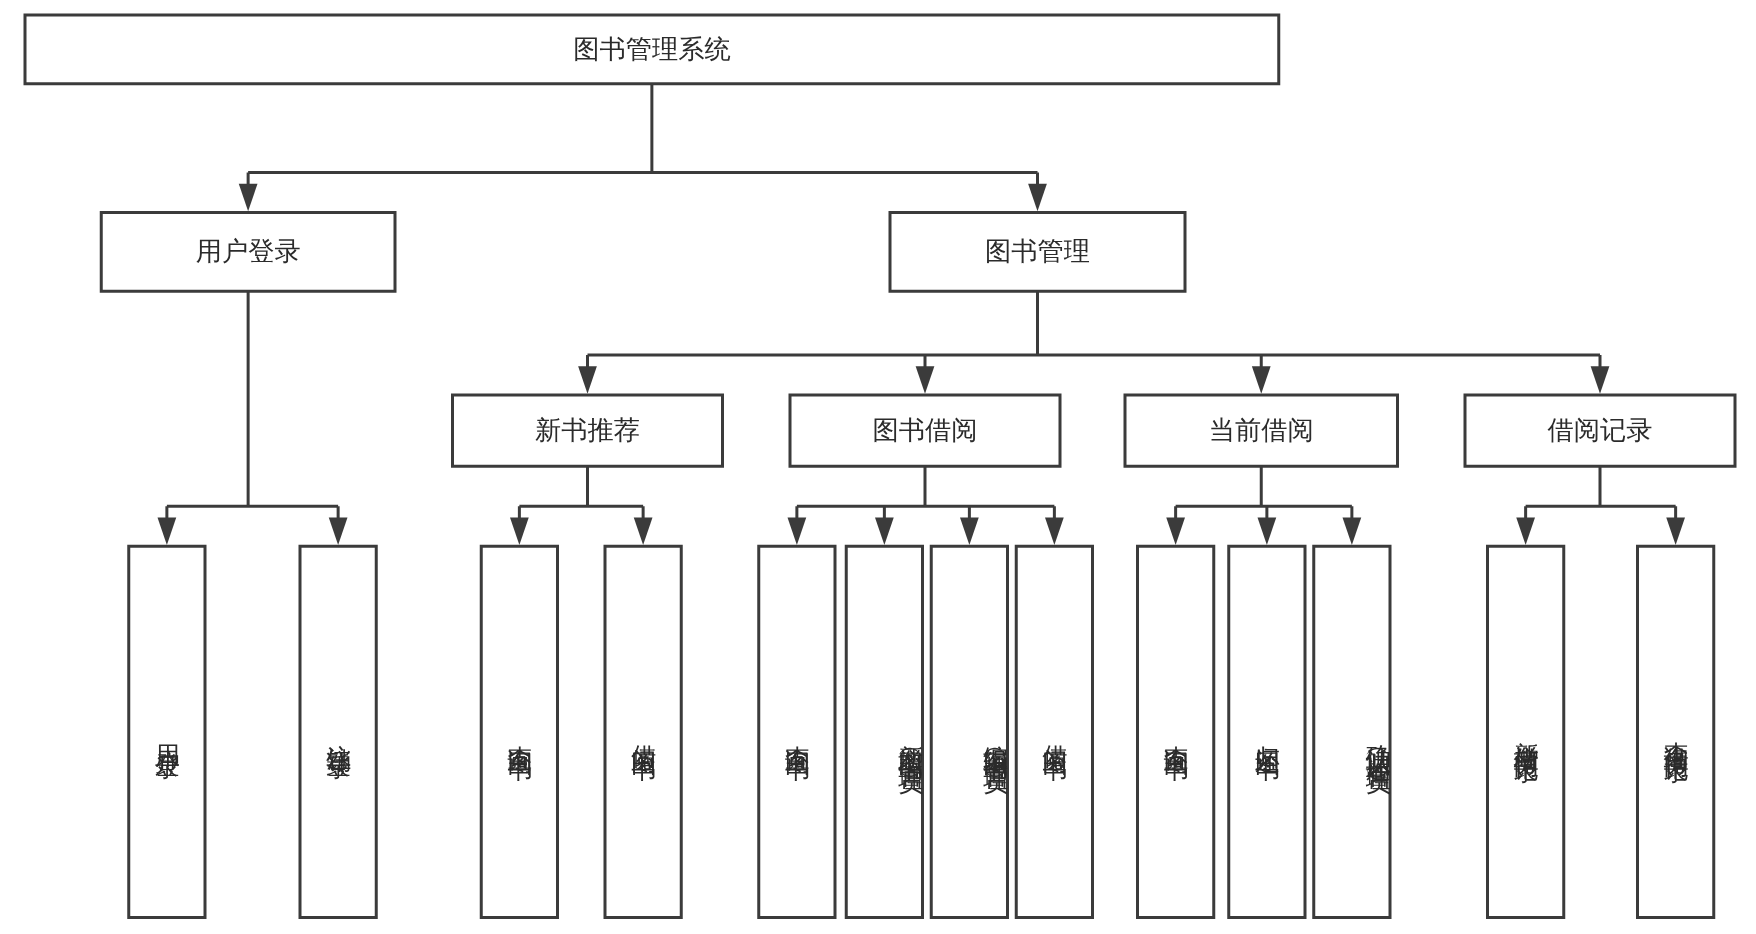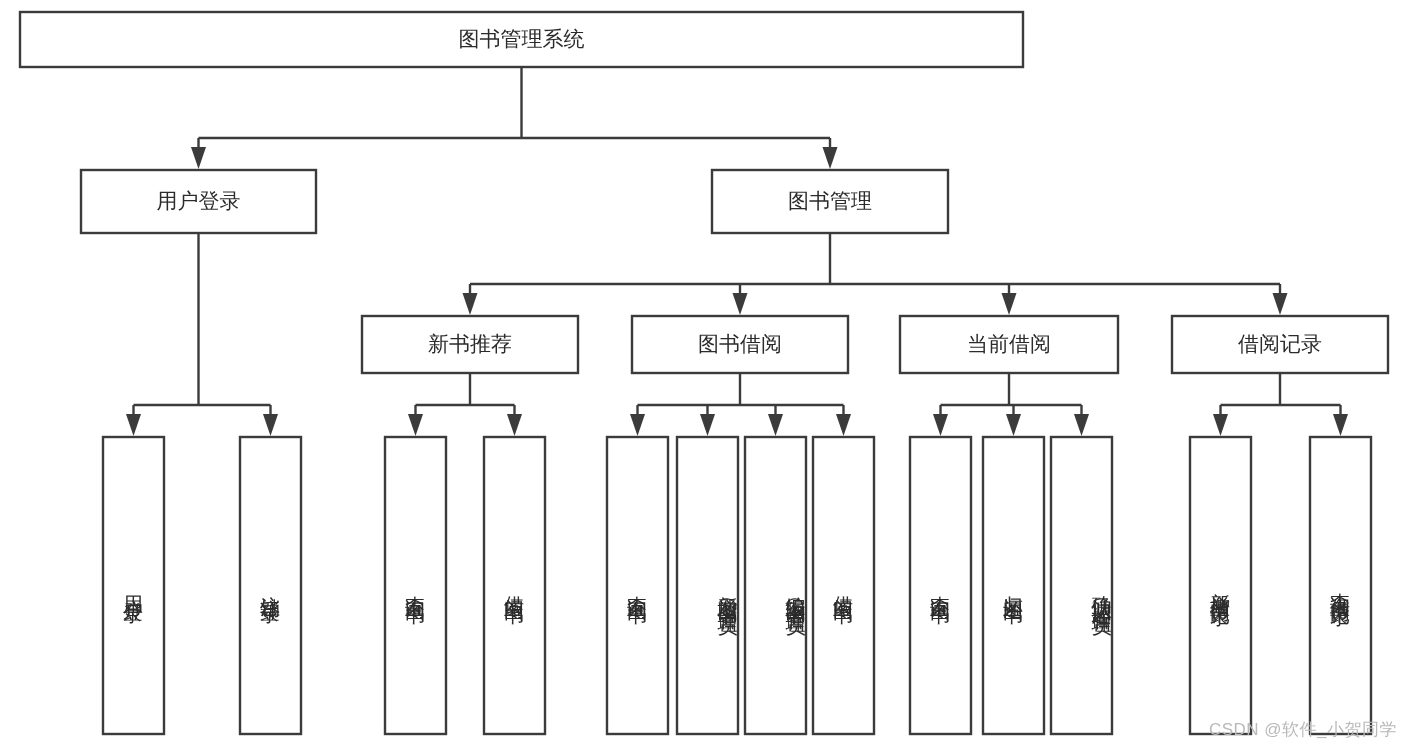--- a/index.html
+++ b/index.html
@@ -181,15 +181,14 @@
       <div class="leaf-label" style="left: 677px; top: 445px; width: 61px; height: 297px;">新增图书（管理员）</div>
       <div class="leaf-label" style="left: 745px; top: 445px; width: 61px; height: 297px;">编辑图书（管理员）</div>
       <div class="leaf-label center-start" style="left: 813px; top: 437px; width: 61px; height: 297px;">借阅图书</div>
       <div class="leaf-label center-start" style="left: 910px; top: 437px; width: 61px; height: 297px;">查询图书</div>
       <div class="leaf-label center-start" style="left: 983px; top: 437px; width: 61px; height: 297px;">归还图书</div>
       <div class="leaf-label" style="left: 1051px; top: 445px; width: 61px; height: 297px;">确认归还（管理员）</div>
       <div class="leaf-label center-start" style="left: 1190px; top: 437px; width: 61px; height: 297px;">新增借阅记录</div>
       <div class="leaf-label center-start" style="left: 1310px; top: 437px; width: 61px; height: 297px;">查询借阅记录</div>
     </div>
 
-  <div class="watermark">CSDN @软件_小贺同学</div>
 
 </div>
 
 </body></html>

